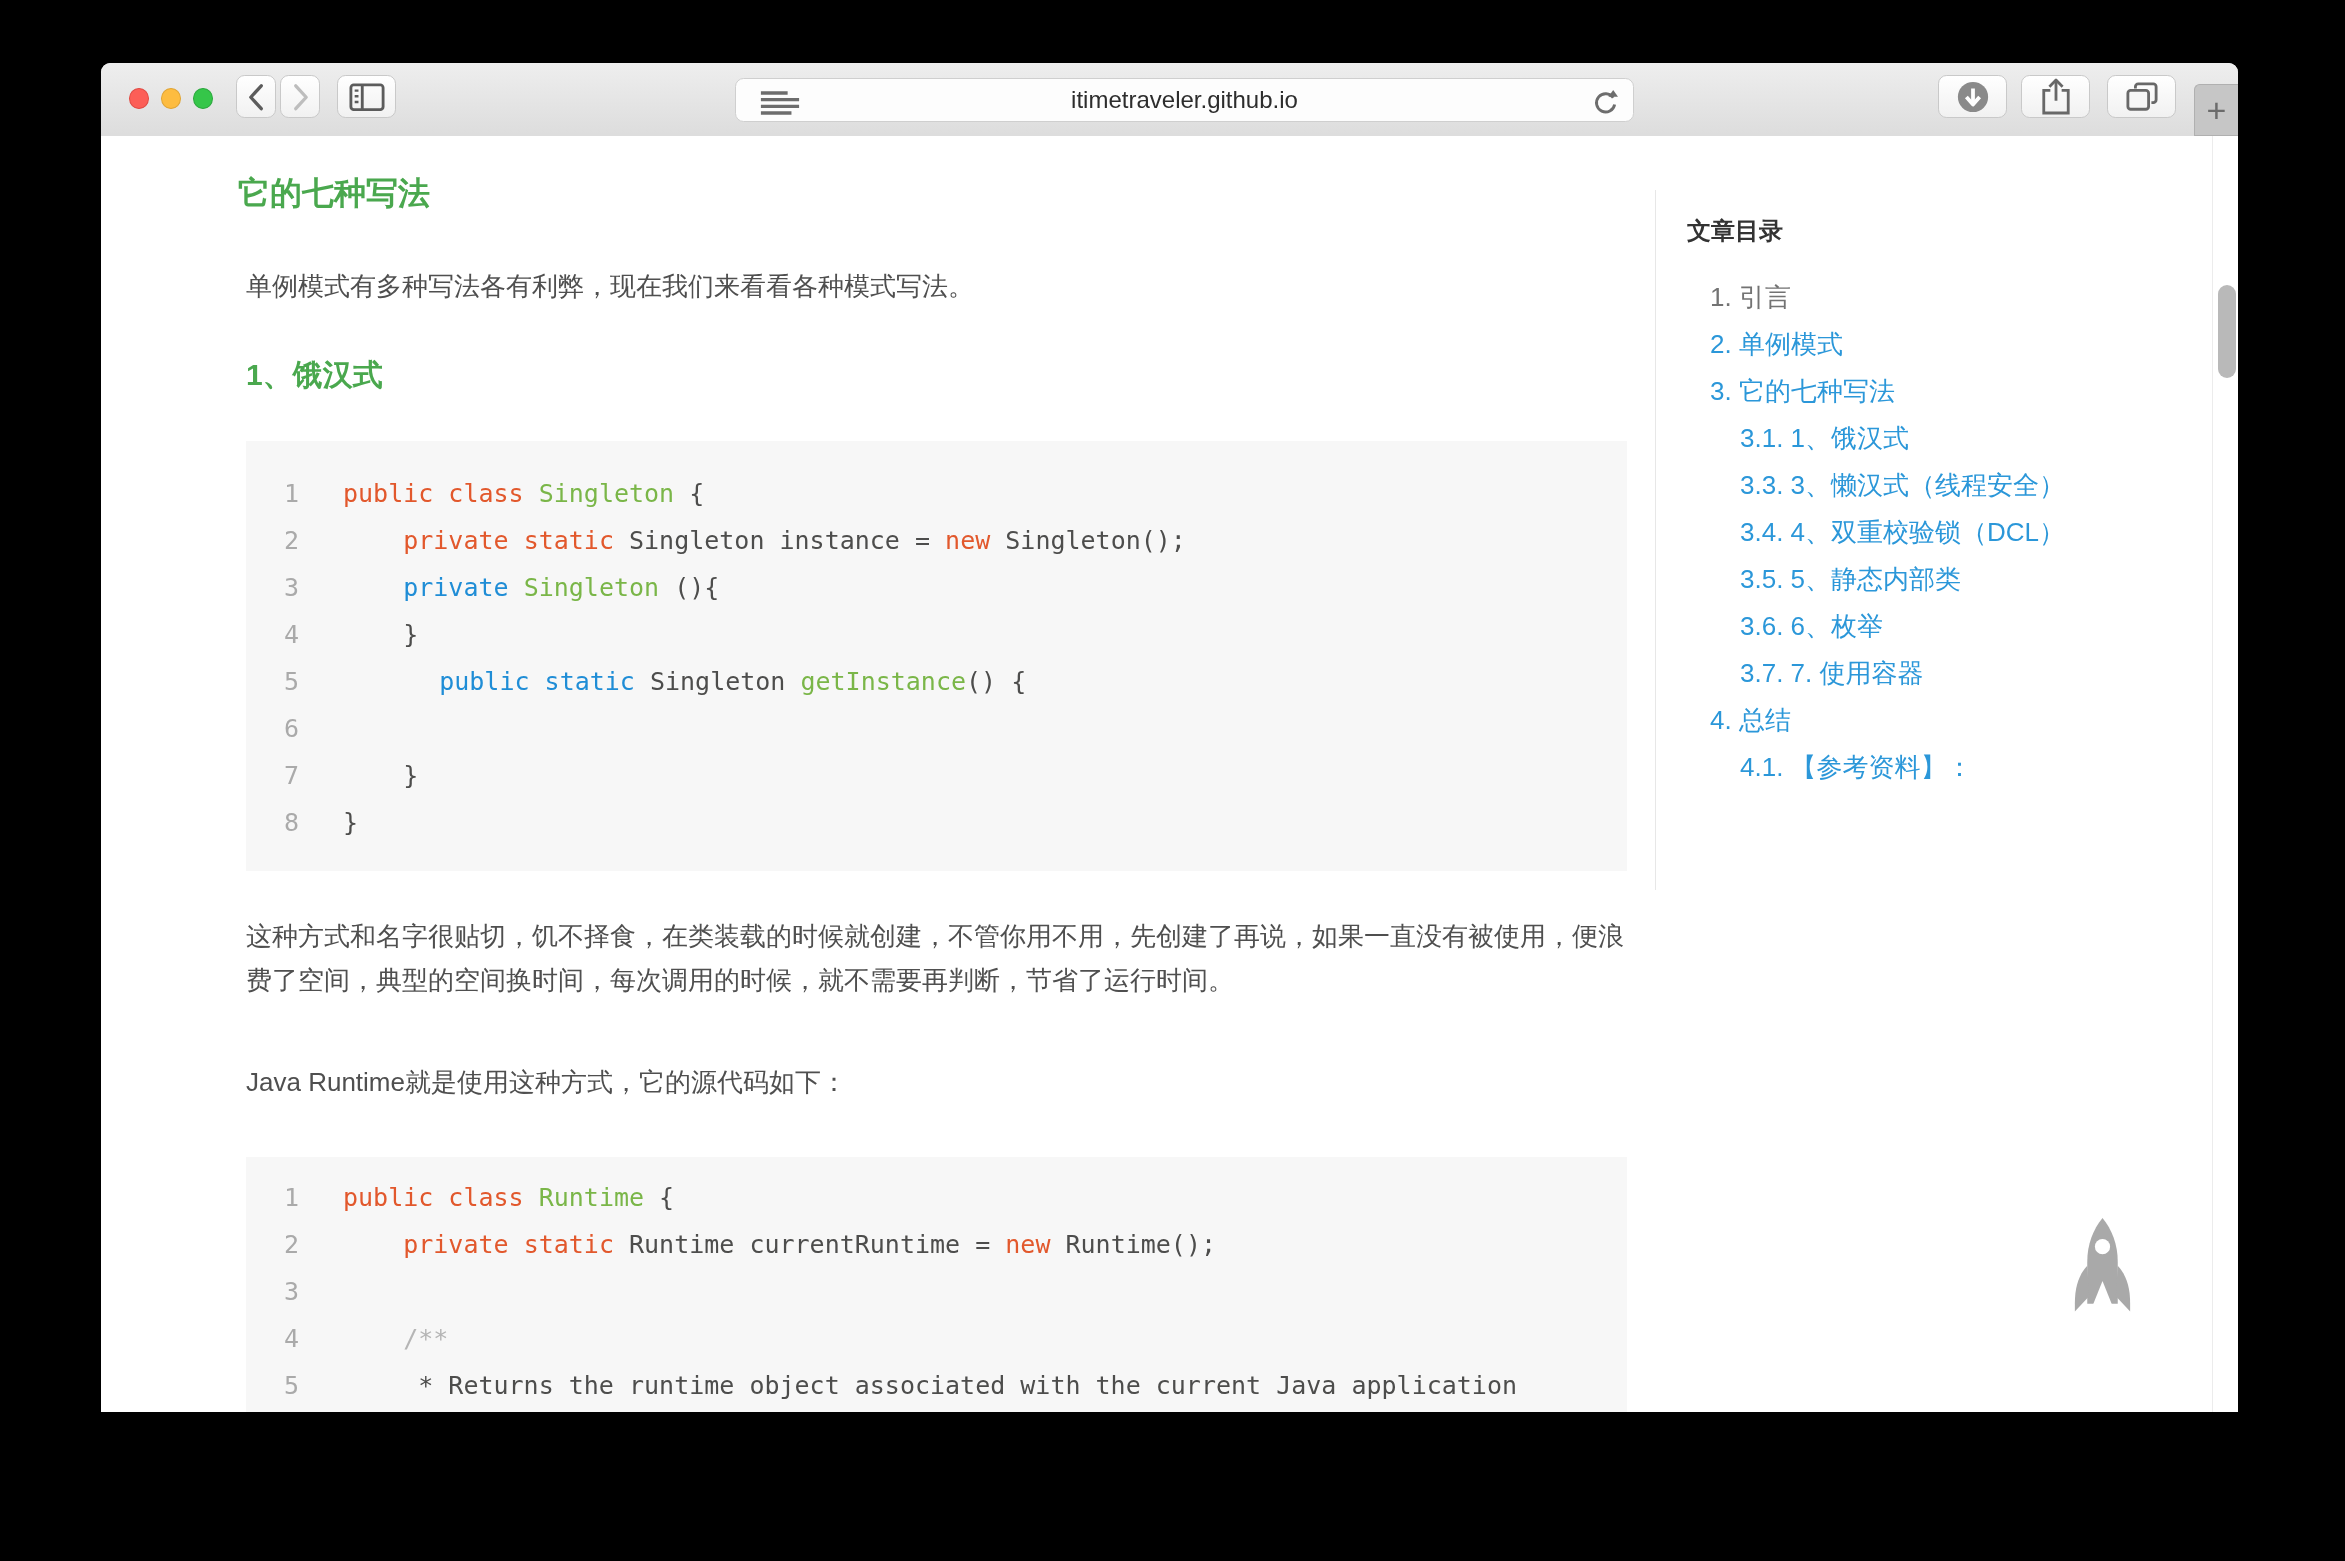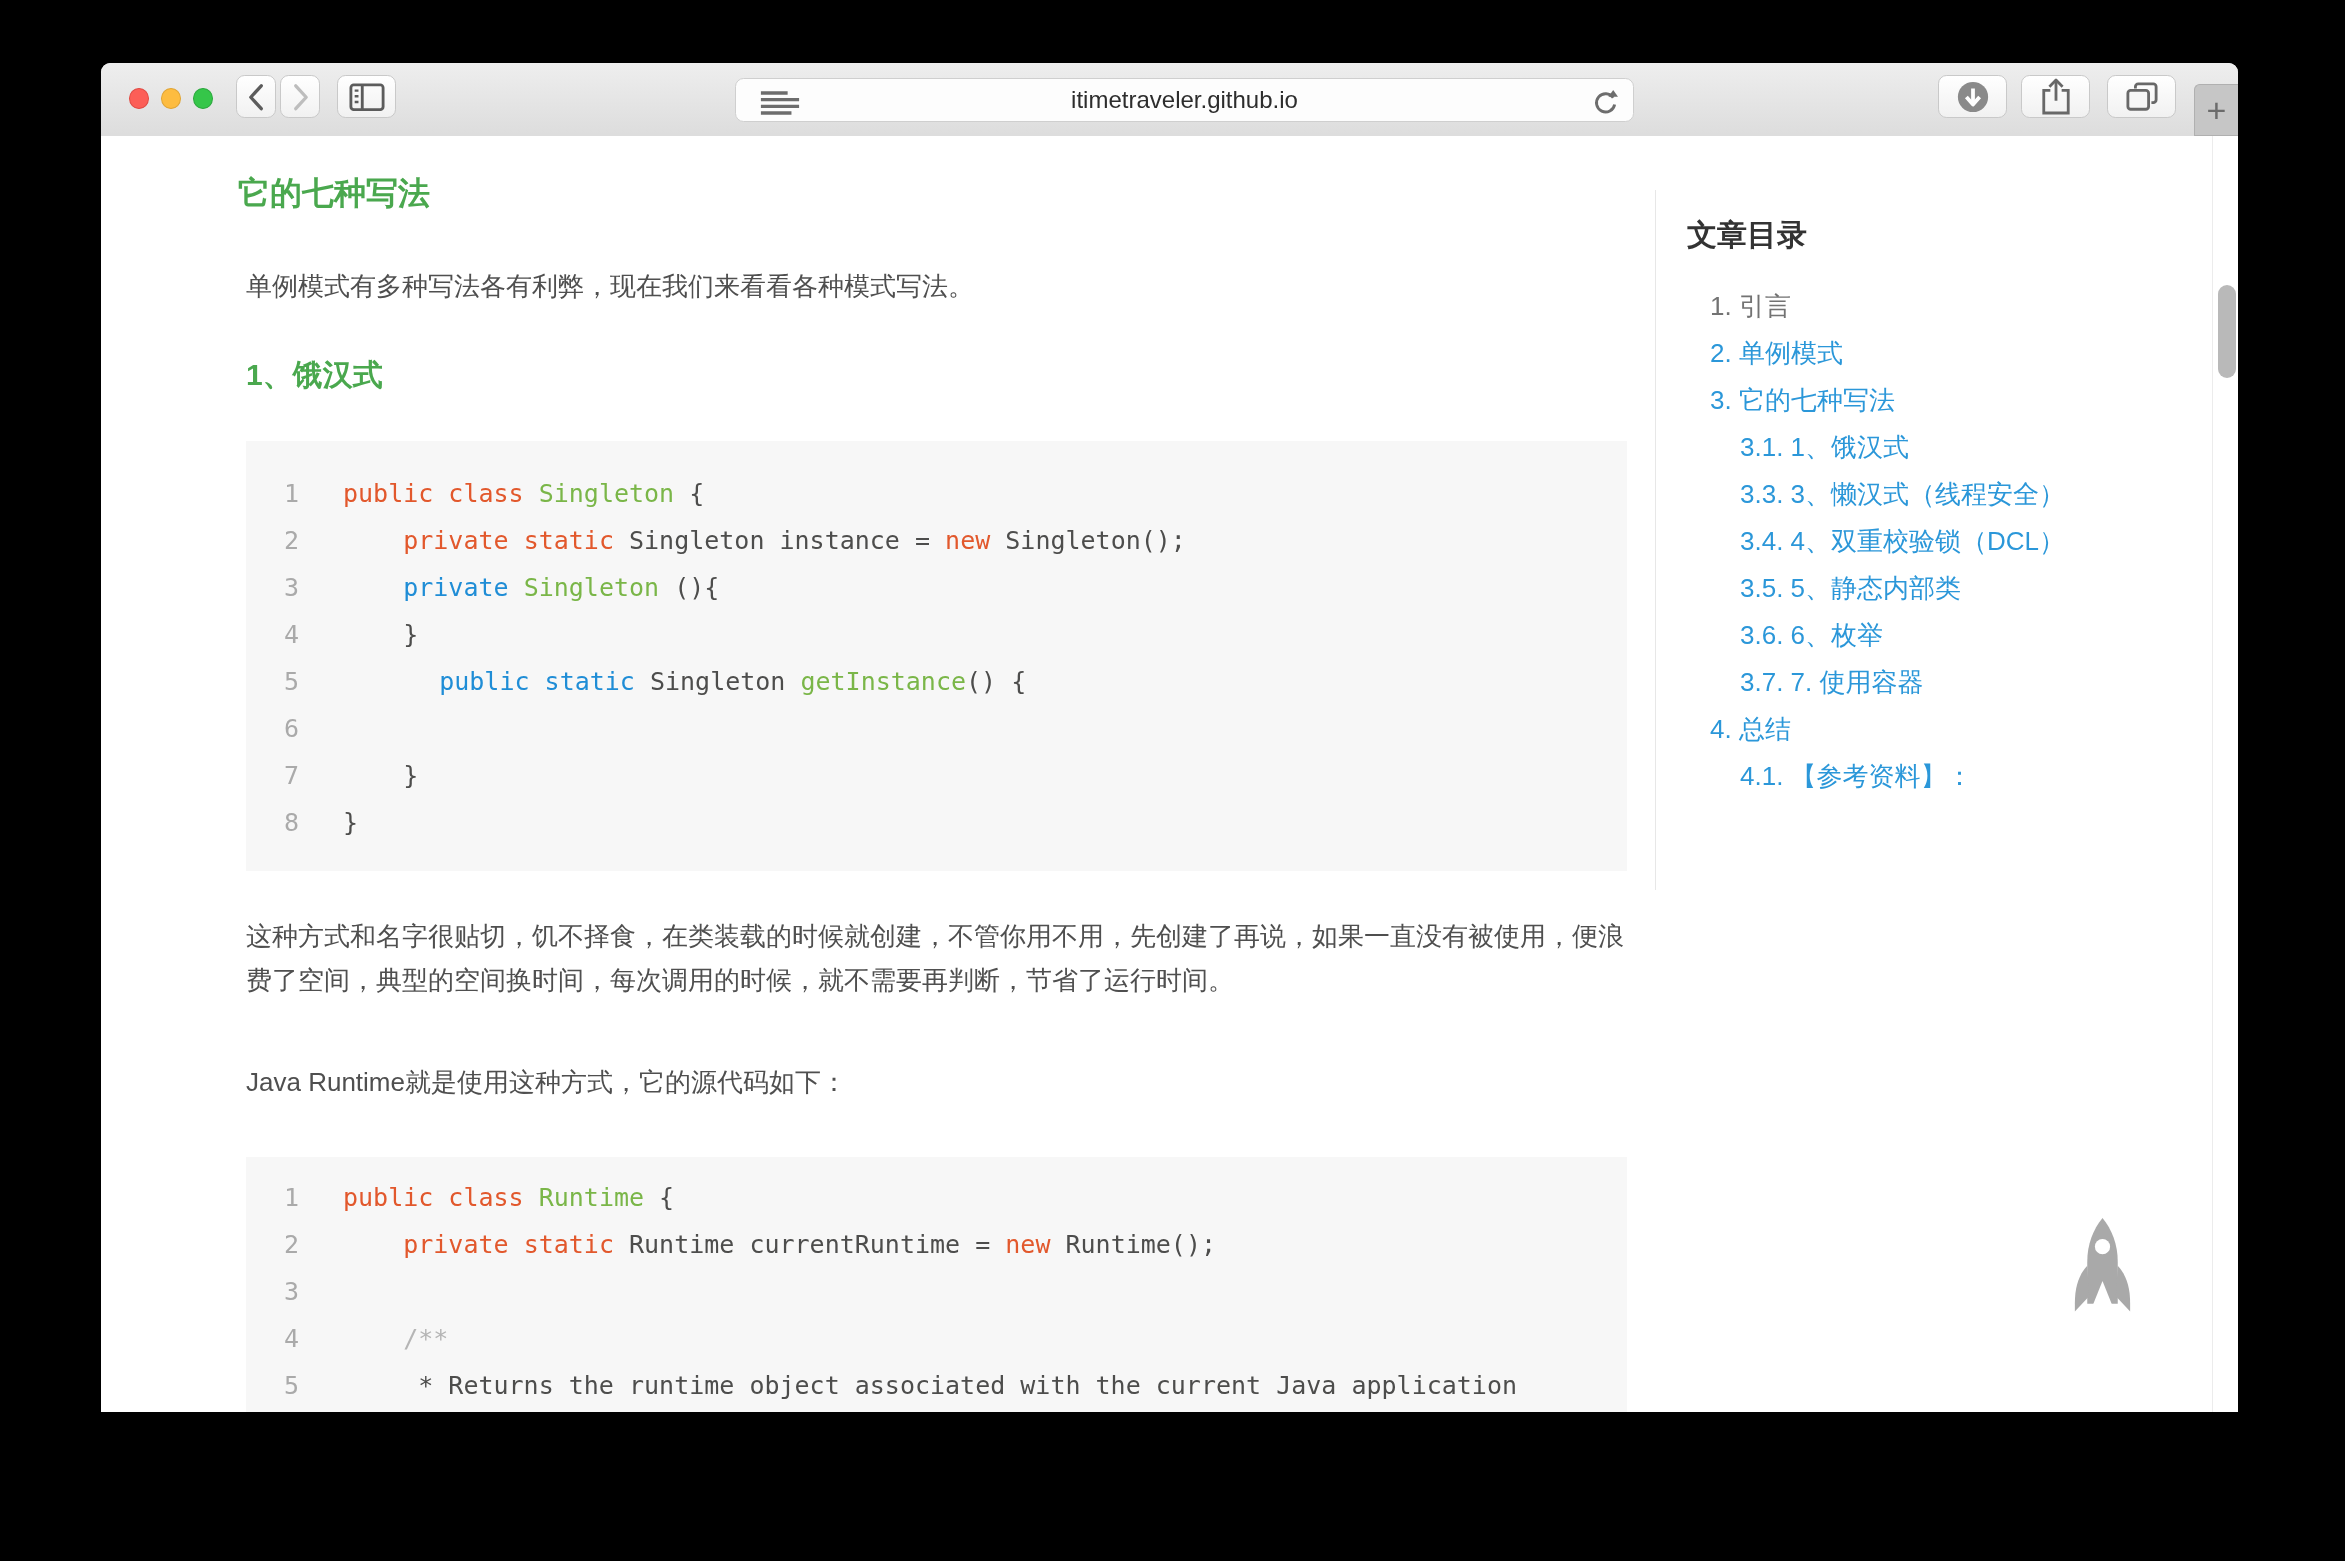--- a/index.html
+++ b/index.html
@@ -84,21 +84,21 @@
   #code1 { top:305px; height:430px; padding:28.5px 0; }
   #code2 { top:1021px; height:590px; padding:17px 0; }
   .cline { display:flex; height:47px; line-height:47px; white-space:pre; }
   .lno { width:53px; text-align:right; color:#aaaaaa; flex:none; }
   .lcode { padding-left:44px; white-space:pre; }
   
   .toc {
     position:absolute; left:1554px; top:54px; width:575px; height:700px;
     border-left:1.9px solid #e7e7e7; box-sizing:border-box;
   }
-  .toc-title { margin:25px 0 0 31px; font-size:30px; font-weight:bold; color:#333; }
+  .toc-title { margin:25px 0 0 31px; font-size:24px; font-weight:bold; color:#333; }
   .toc-list { margin-top:27px; }
   .toc-item { font-size:26px; line-height:47px; }
   .toc-item a { text-decoration:none; cursor:pointer; }
   .toc-item.lvl1 { padding-left:54px; }
   .toc-item.lvl2 { padding-left:84px; }
   .toc-item.lvl2 .toc-link { display:inline-block; max-width:342px; vertical-align:top; }
   
   .rocket { position:absolute; left:1971px; top:1080px; }
 </style>
 </head>

